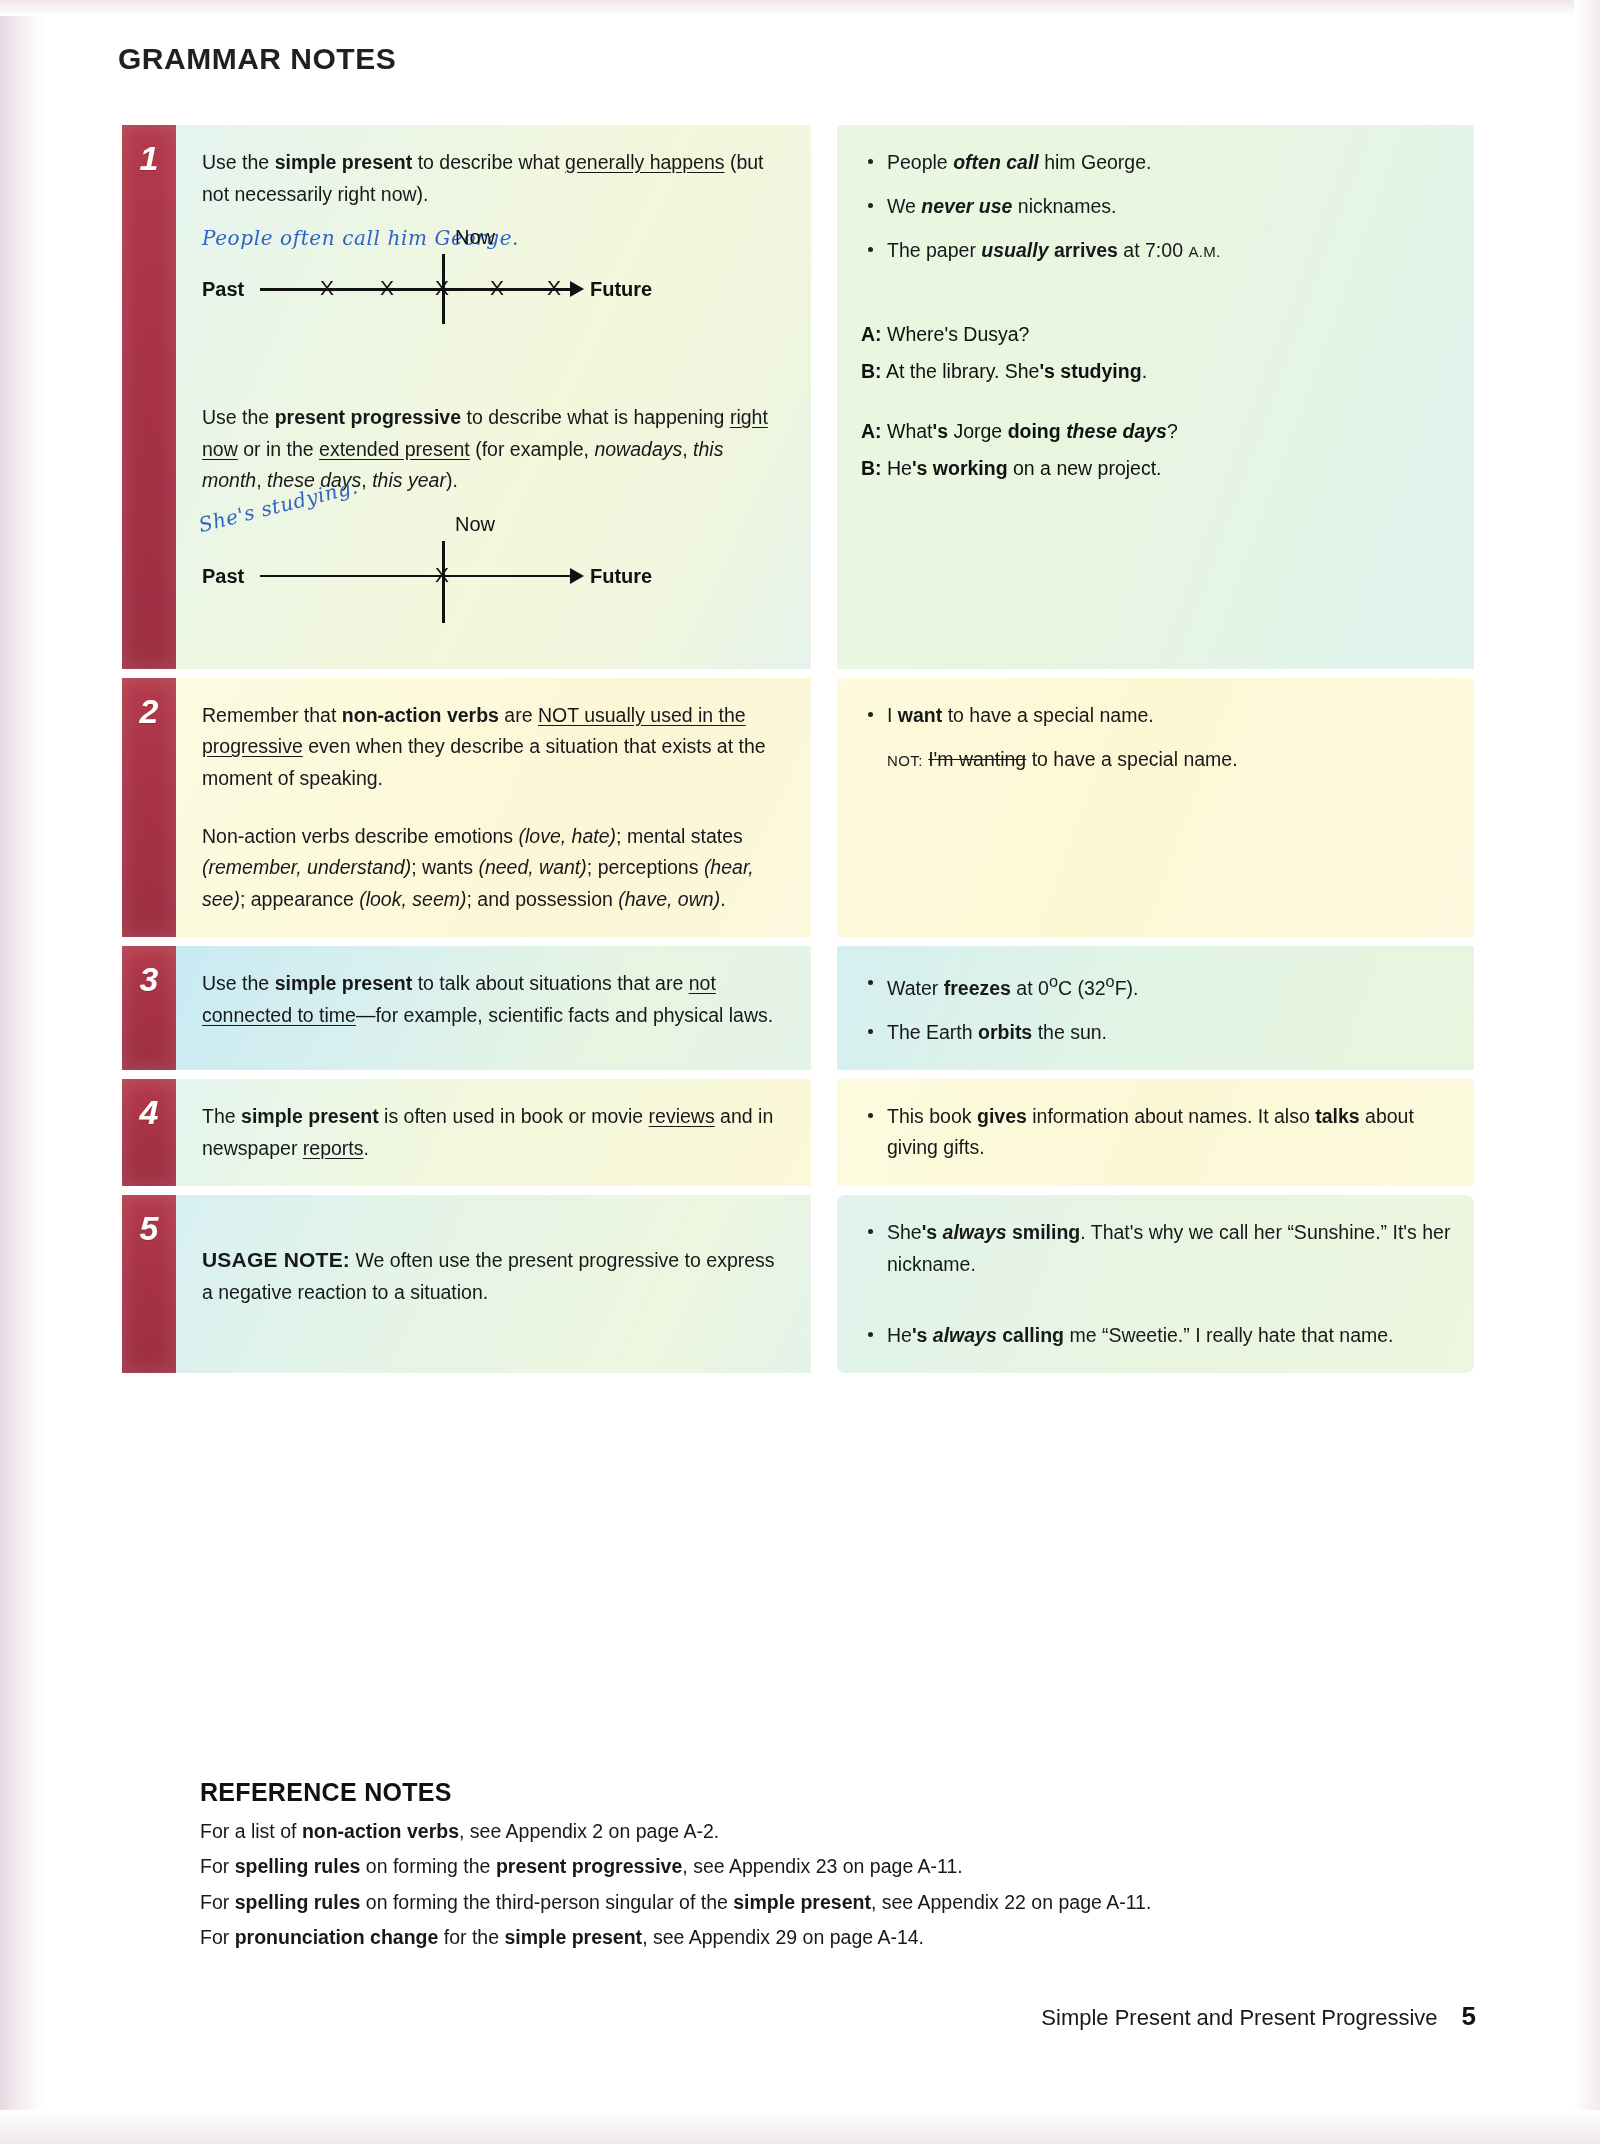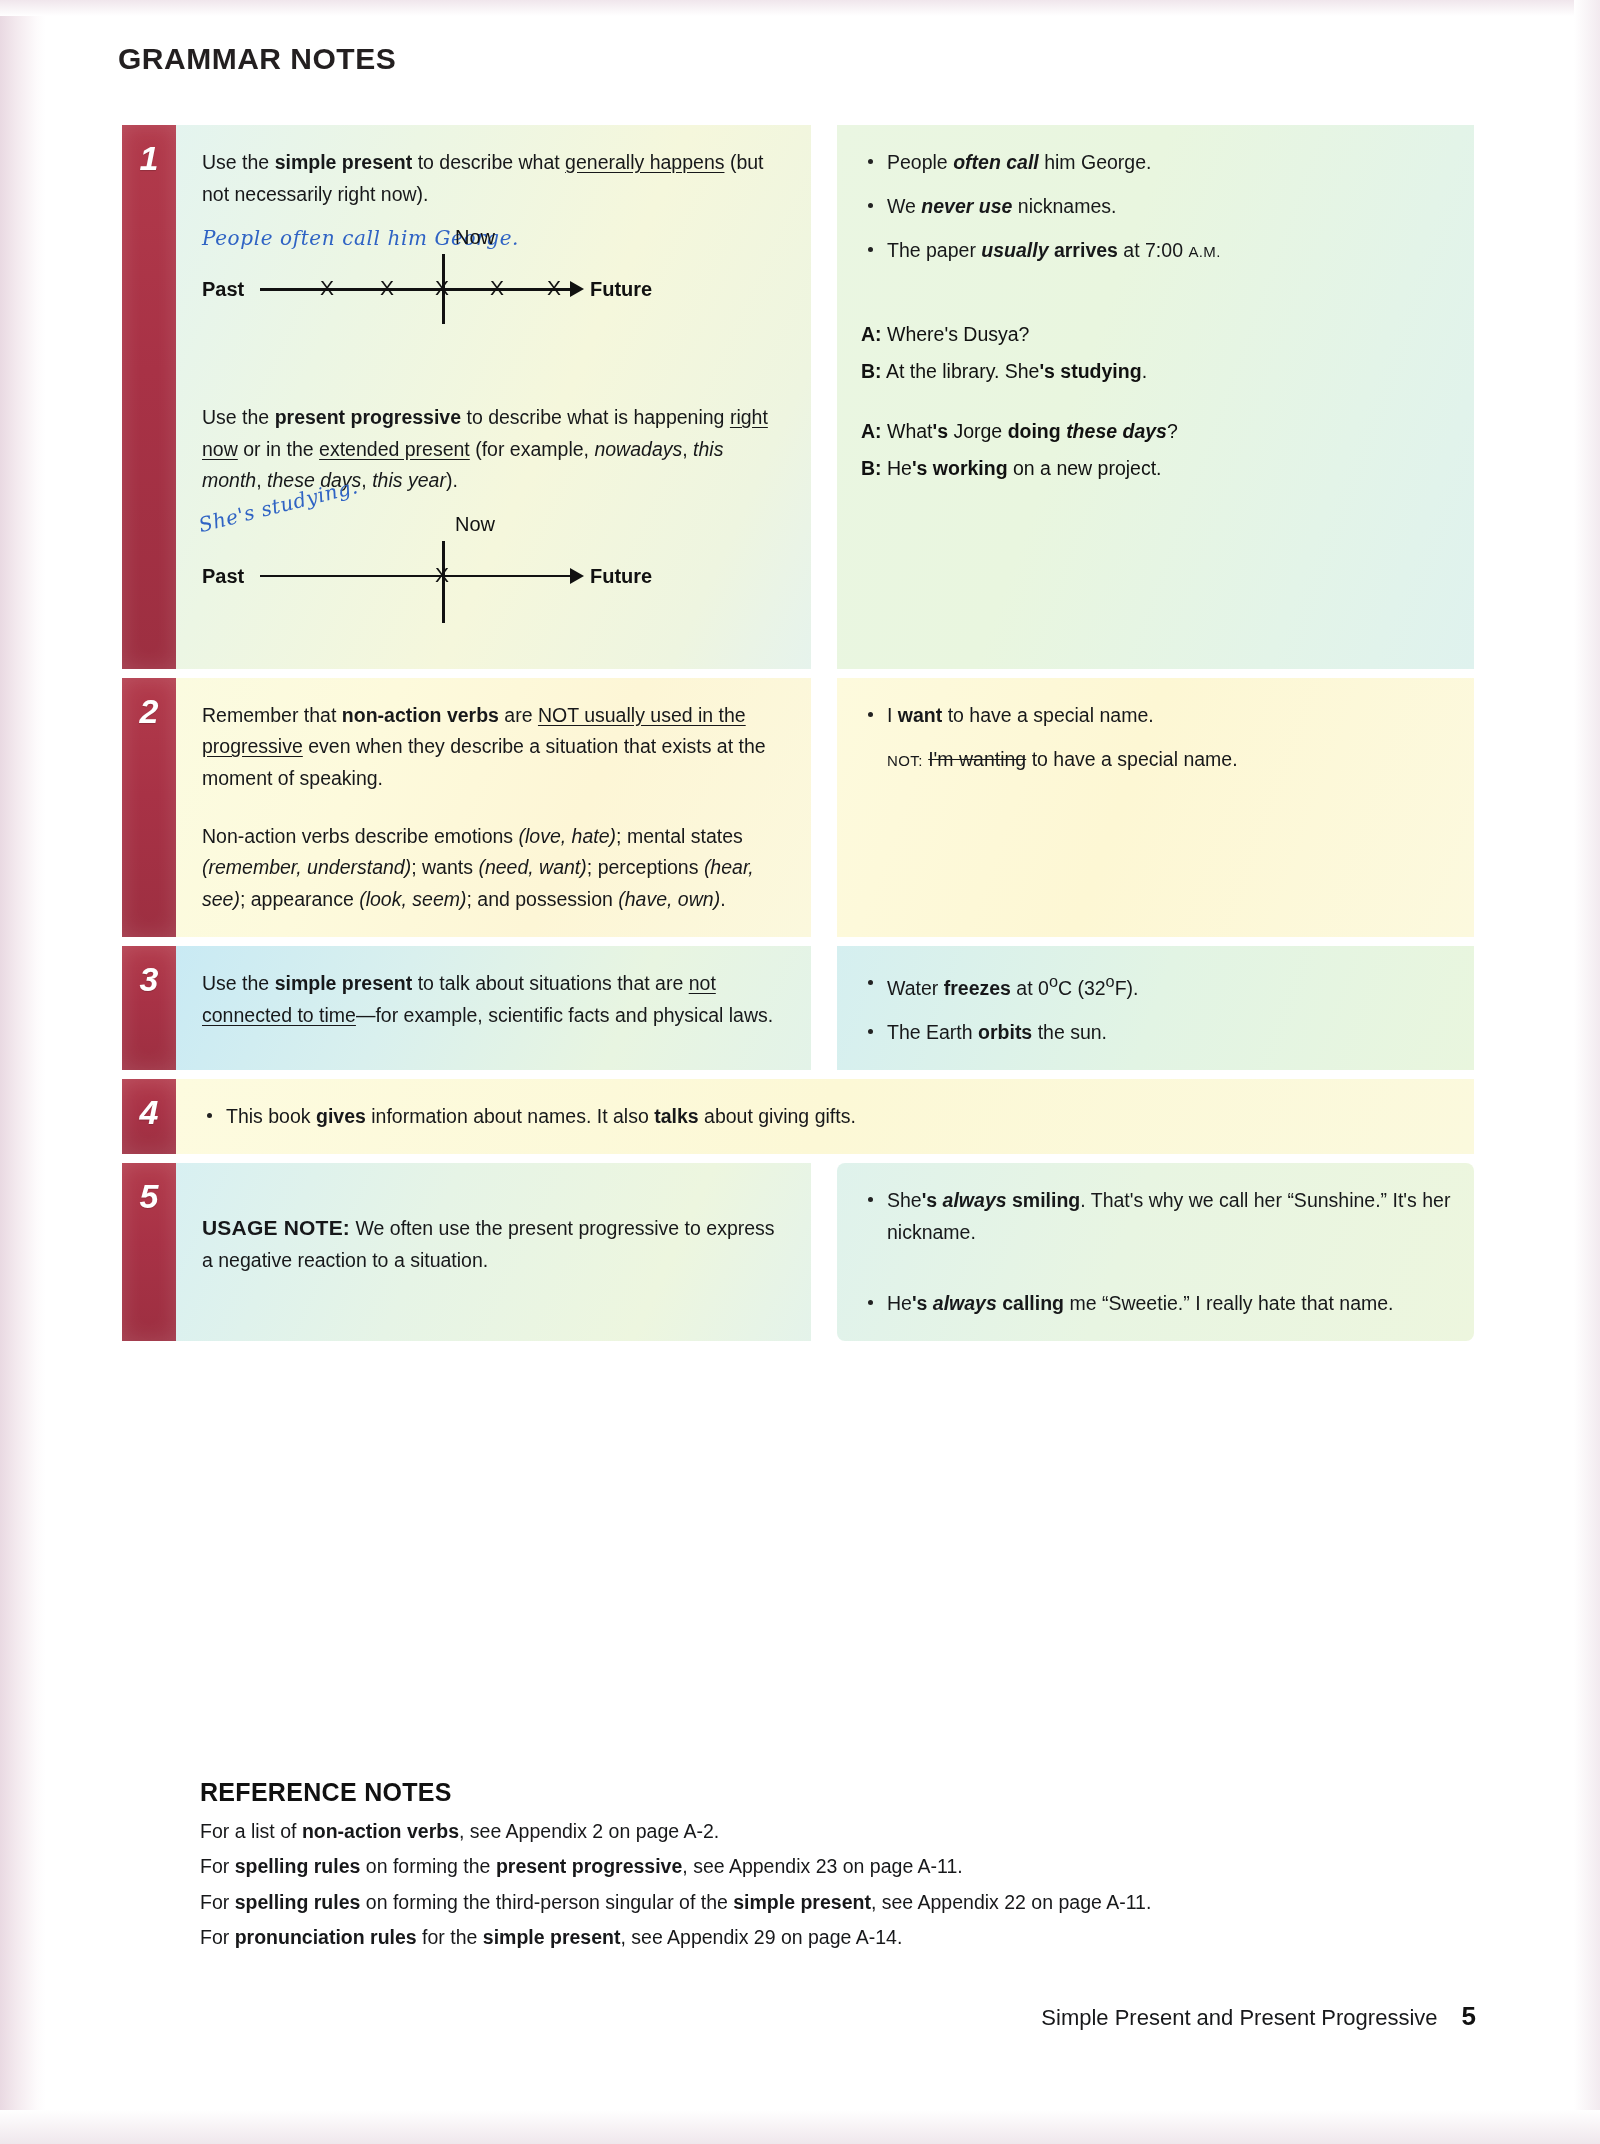--- a/index.html
+++ b/index.html
@@ -273,20 +273,23 @@
           </ul>
         </div>
       </div>
     </div>
 
     <div class="note-row">
       <div class="num-cell">
         <div class="num">4</div>
       </div>
       <div class="cells">
+        <div class="cell-left tint-d">
+          <p class="txt">The <b>simple present</b> is often used in book or movie <u>reviews</u> and in newspaper <u>reports</u>.</p>
+        </div>
         <div class="cell-right tint-r4">
           <ul class="ex">
             <li>This book <b>gives</b> information about names. It also <b>talks</b> about giving gifts.</li>
           </ul>
         </div>
       </div>
     </div>
 
     <div class="note-row">
       <div class="num-cell">
@@ -308,21 +311,21 @@
       </div>
     </div>
 
   </div>
 
   <div class="refs">
     <h3>REFERENCE NOTES</h3>
     <p>For a list of <b>non-action verbs</b>, see Appendix 2 on page A-2.</p>
     <p>For <b>spelling rules</b> on forming the <b>present progressive</b>, see Appendix 23 on page A-11.</p>
     <p>For <b>spelling rules</b> on forming the third-person singular of the <b>simple present</b>, see Appendix 22 on page A-11.</p>
-    <p>For <b>pronunciation rules</b> for the <b>simple present</b>, see Appendix 29 on page A-14.</p>
+    <p>For <b>pronunciation change</b> for the <b>simple present</b>, see Appendix 29 on page A-14.</p>
   </div>
 
   <div class="footer">
     <span class="ftitle">Simple Present and Present Progressive</span>
     <span class="fnum">5</span>
   </div>
 
 </div>
 
 </body></html>

